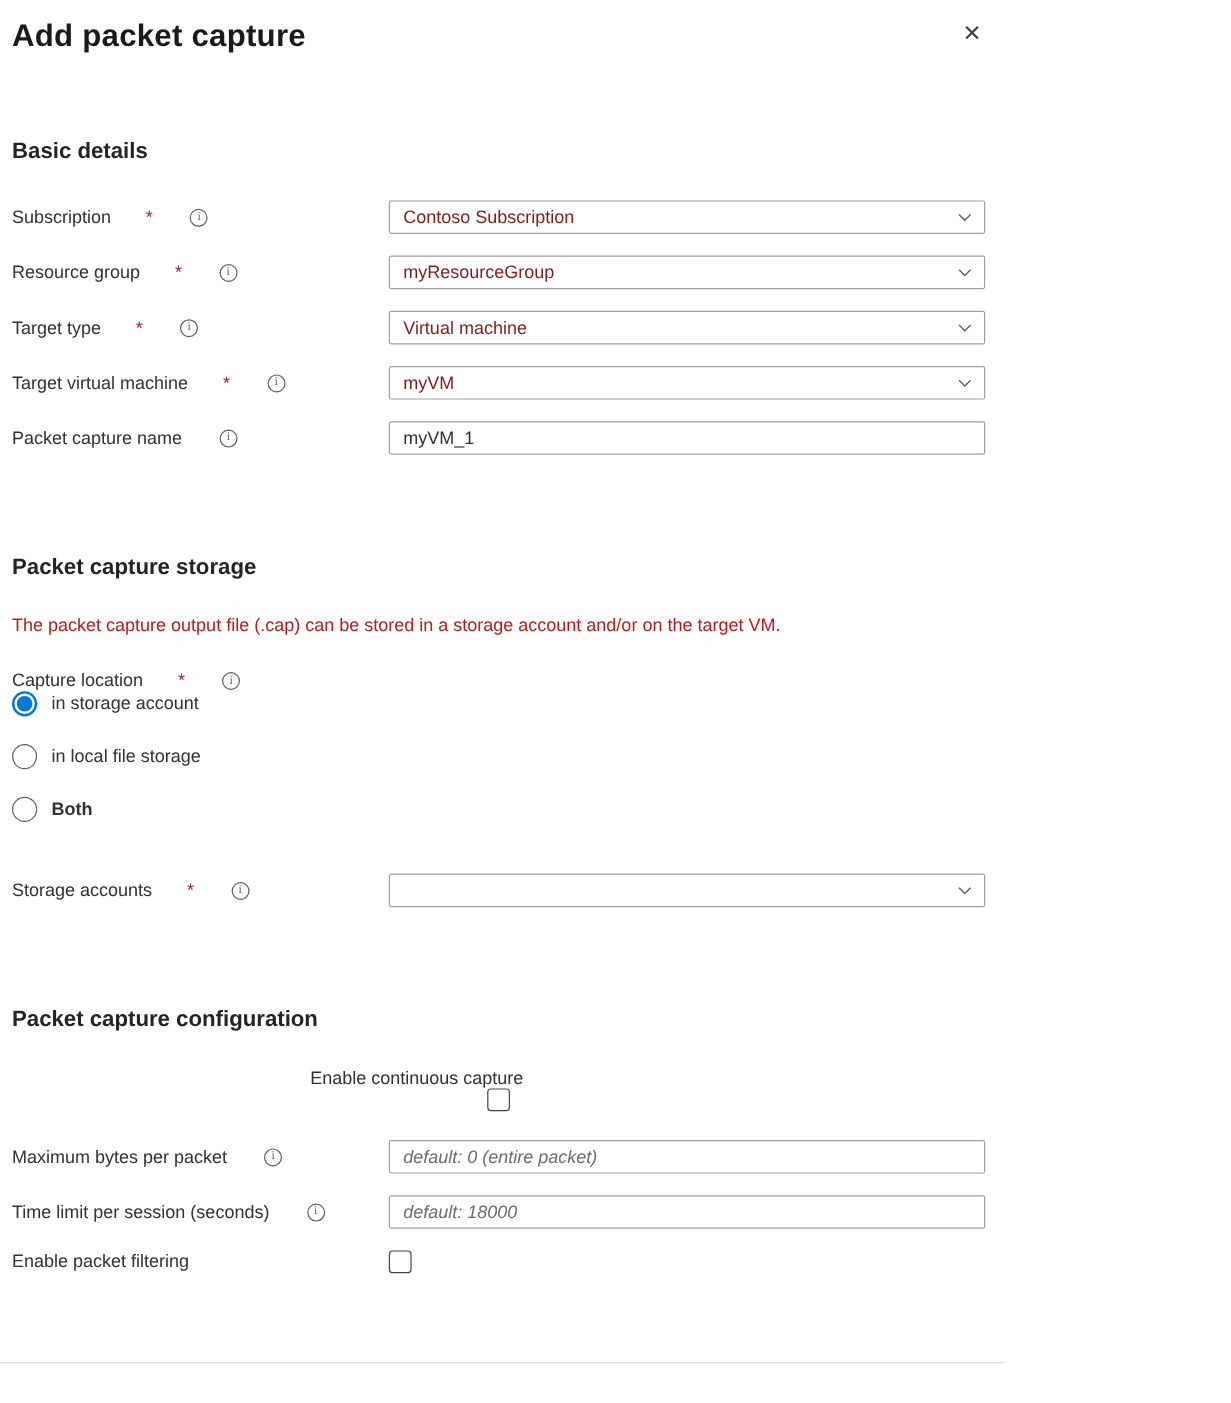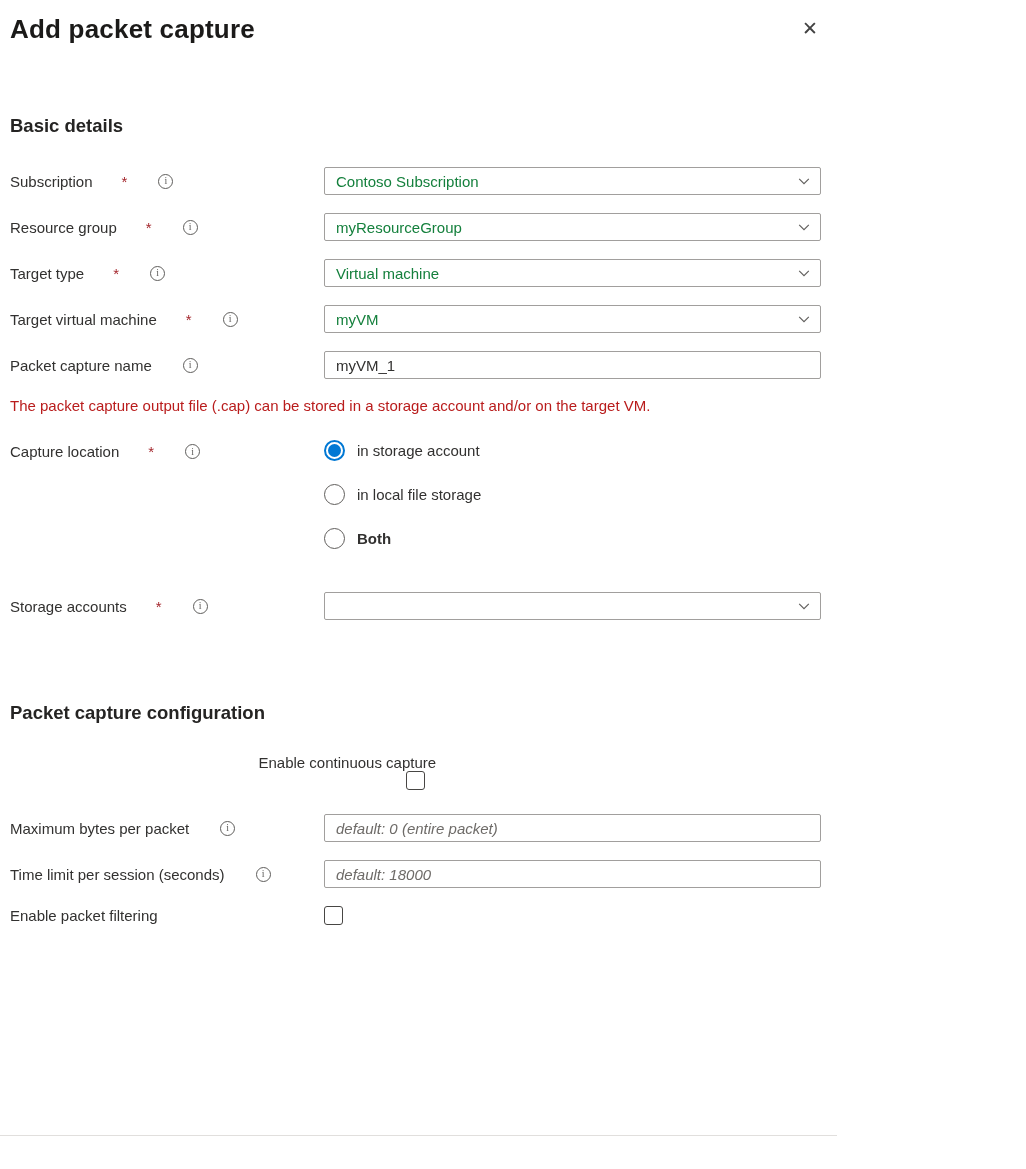--- a/index.html
+++ b/index.html
@@ -31,21 +31,21 @@
   
   .section-heading {
     font-size: 18.5px; font-weight: 700; color: #252423;
     margin: 0 0 30px 0;
   }
   .gap-title-to-first { margin-top: 70px; }
   .section-gap { margin-top: 64px; }
   .description { font-size: 15px; margin: 0 0 26px 0; color: #b91c1c; }
   
   .row { display: flex; align-items: center; margin-bottom: 18px; }
-  .row.top-align { align-items: flex-start; }
+  .row.top-align { align-items: flex-start; flex-direction: column; }
   .row.top-align .label { padding-top: 3px; }
   .label {
     width: 314px; flex-shrink: 0;
     font-size: 15px; color: #323130;
     display: flex; align-items: center; gap: 24px;
   }
   .asterisk { color: #a4262c; margin-left: 5px; font-size: 15px; }
   .info-icon {
     display: inline-flex; align-items: center; justify-content: center;
     width: 15px; height: 15px; margin-left: 7px;
@@ -55,21 +55,21 @@
     cursor: default; flex-shrink: 0;
   }
   .control { flex: 1; min-width: 0; }
   .dropdown {
     height: 28px; width: 100%;
     border: 1px solid #a19f9d; border-radius: 2px;
     background: #fff;
     display: flex; align-items: center; justify-content: space-between;
     padding: 0 9px 0 11px; cursor: pointer;
   }
-  .dropdown .value { font-size: 15px; color: #15803d; white-space: nowrap; overflow: hidden; }
+  .dropdown .value { font-size: 15px; color: #7f1d1d; white-space: nowrap; overflow: hidden; }
   .chevron { display: flex; align-items: center; flex-shrink: 0; }
   .textinput {
     height: 28px; width: 100%;
     border: 1px solid #a19f9d; border-radius: 2px;
     padding: 0 11px; font-size: 15px; color: #323130;
     font-family: "Liberation Sans", sans-serif;
     outline: none; background: #fff;
   }
   .textinput::placeholder { font-style: italic; color: #6e6b68; opacity: 1; }
   
@@ -194,20 +194,21 @@
   <div class="row">
     <div class="label">
       <span>Packet capture name</span>
       <span class="info-icon">i</span>
     </div>
     <div class="control">
       <input class="textinput" type="text" value="myVM_1" style="">
     </div>
   </div>
 
+  <h2 class="section-heading section-gap">Packet capture storage</h2>
   <p class="description">The packet capture output file (.cap) can be stored in a storage account and/or on the target VM.</p>
 
   <div class="row top-align">
     <div class="label">
       <span>Capture location</span>
       <span class="asterisk">*</span>
       <span class="info-icon">i</span>
     </div>
     <div class="control radio-group">
       <div class="radio-option">

